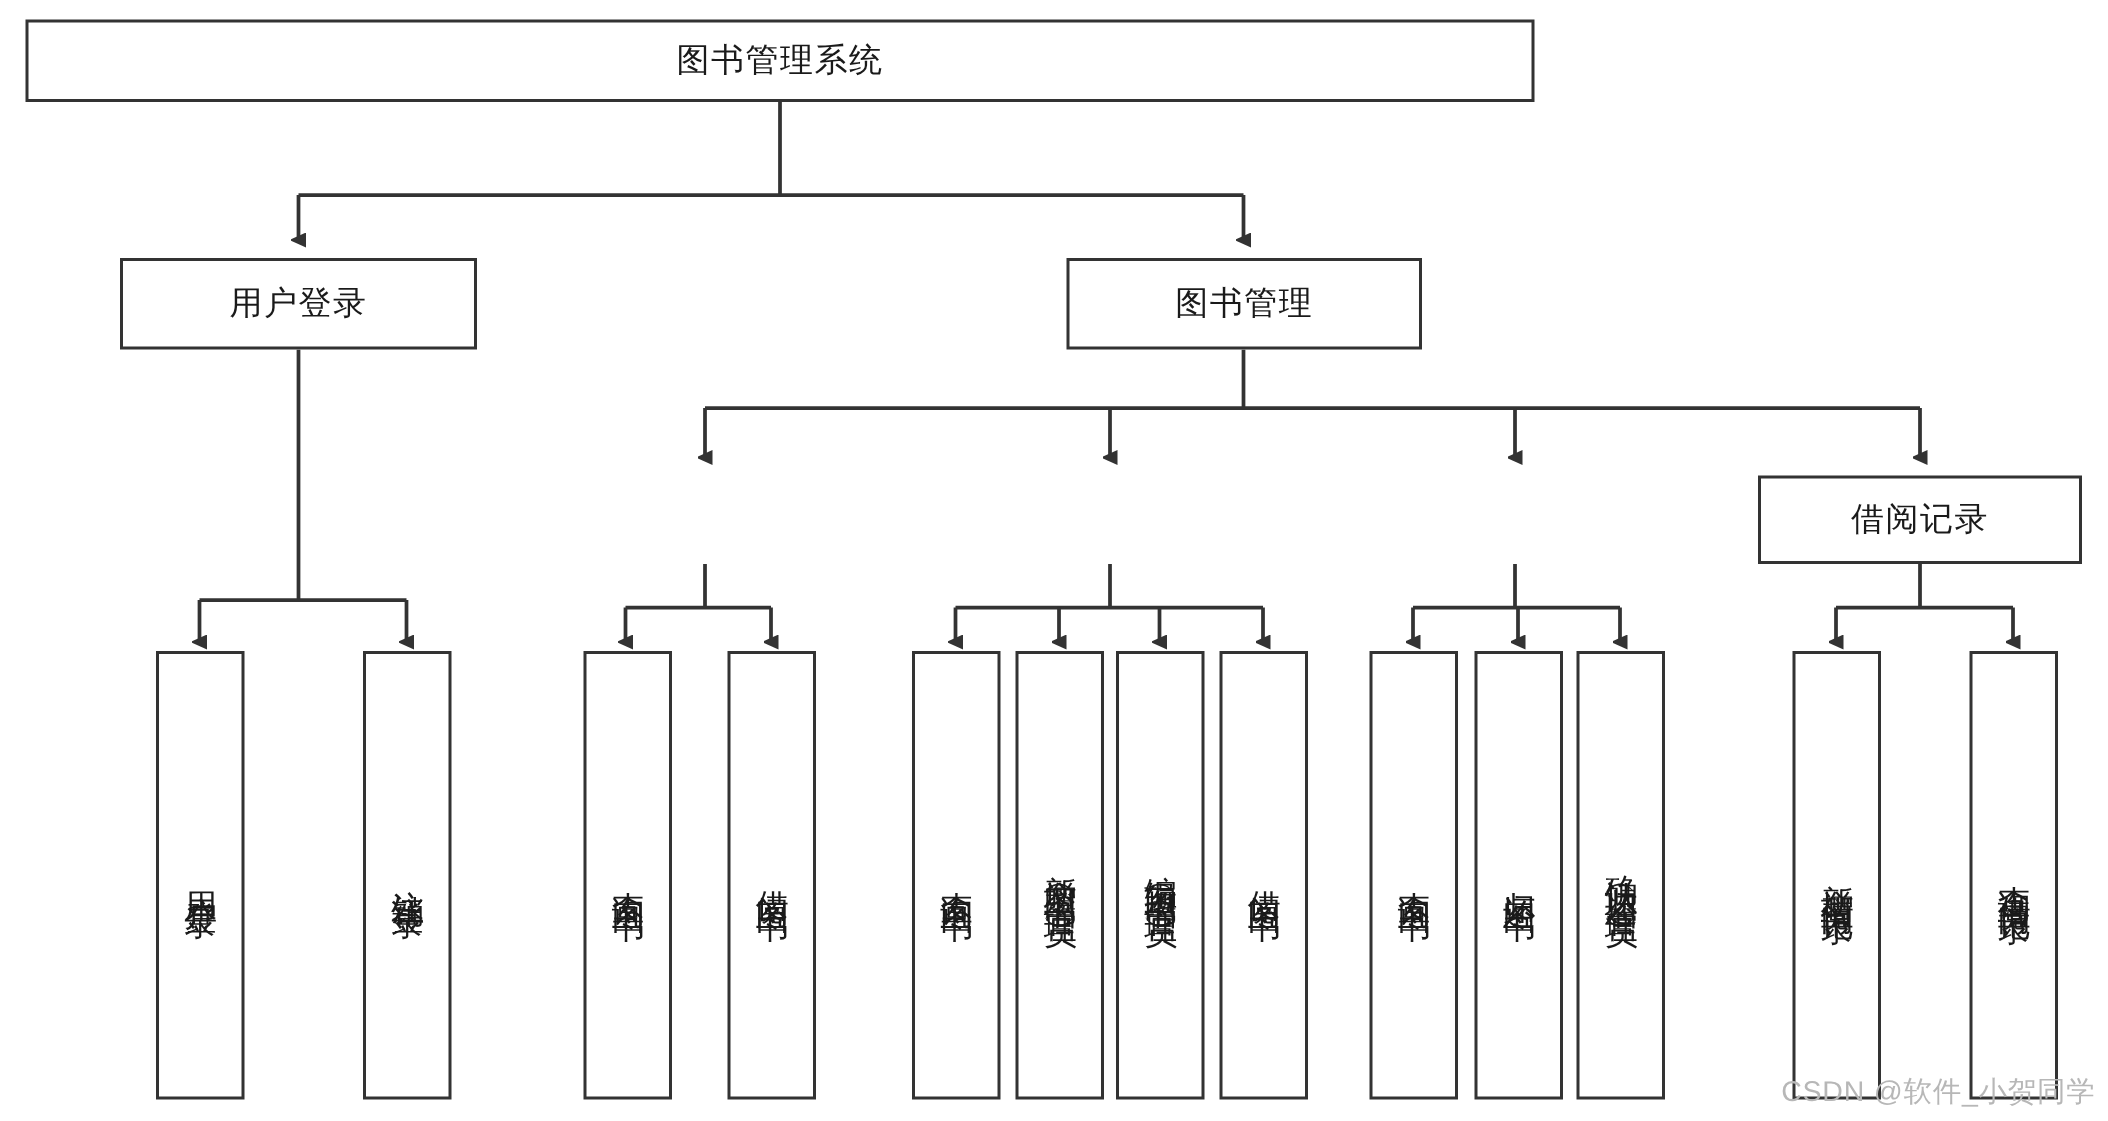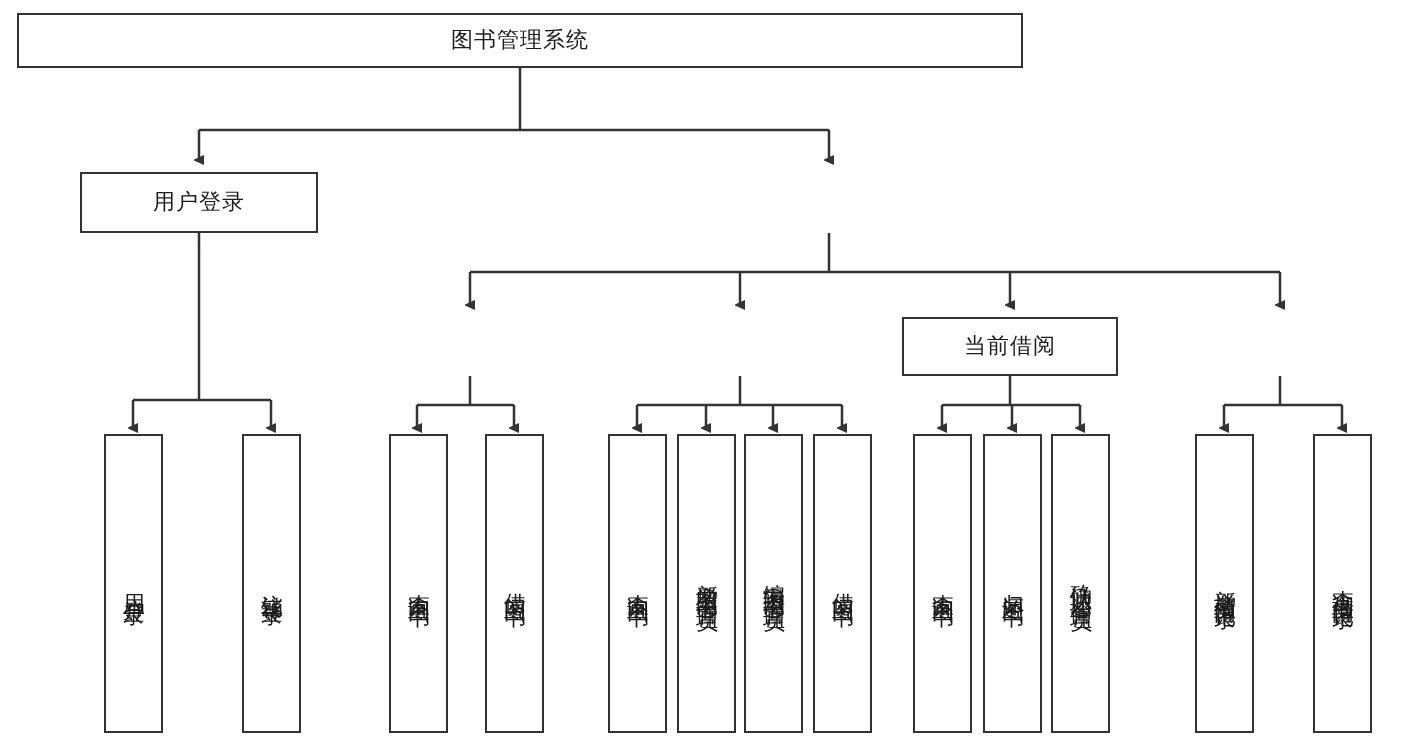--- a/index.html
+++ b/index.html
@@ -117,23 +117,26 @@
     </g>
   </svg>
 
   <div class="node" style="left:17px;top:13px;width:1006px;height:55px;">
     <span class="label">图书管理系统</span>
   </div>
 
   <div class="node" style="left:80px;top:172px;width:238px;height:61px;">
     <span class="label">用户登录</span>
   </div>
+  <div class="node" style="left:711px;top:172px;width:237px;height:61px;">
+    <span class="label">图书管理</span>
+  </div>
 
-  <div class="node" style="left:902px;top:317px;width:216px;height:59px;">
-    <span class="label">当前借阅</span>
+  <div class="node" style="left:1172px;top:317px;width:216px;height:59px;">
+    <span class="label">借阅记录</span>
   </div>
 
   <div class="node leaf" style="left:104px;top:434px;width:59px;height:299px;">
     <span class="vlabel">用户登录</span>
   </div>
   <div class="node leaf" style="left:242px;top:434px;width:59px;height:299px;">
     <span class="vlabel">注销登录</span>
   </div>
 
   <div class="node leaf" style="left:389px;top:434px;width:59px;height:299px;">
@@ -166,14 +169,15 @@
     <span class="vlabel">确认归还（管理员）</span>
   </div>
 
   <div class="node leaf" style="left:1195px;top:434px;width:59px;height:299px;">
     <span class="vlabel">新增借阅记录</span>
   </div>
   <div class="node leaf" style="left:1313px;top:434px;width:59px;height:299px;">
     <span class="vlabel">查询借阅记录</span>
   </div>
 
+  <div class="watermark">CSDN @软件_小贺同学</div>
 
 </div>
 
 </body></html>

